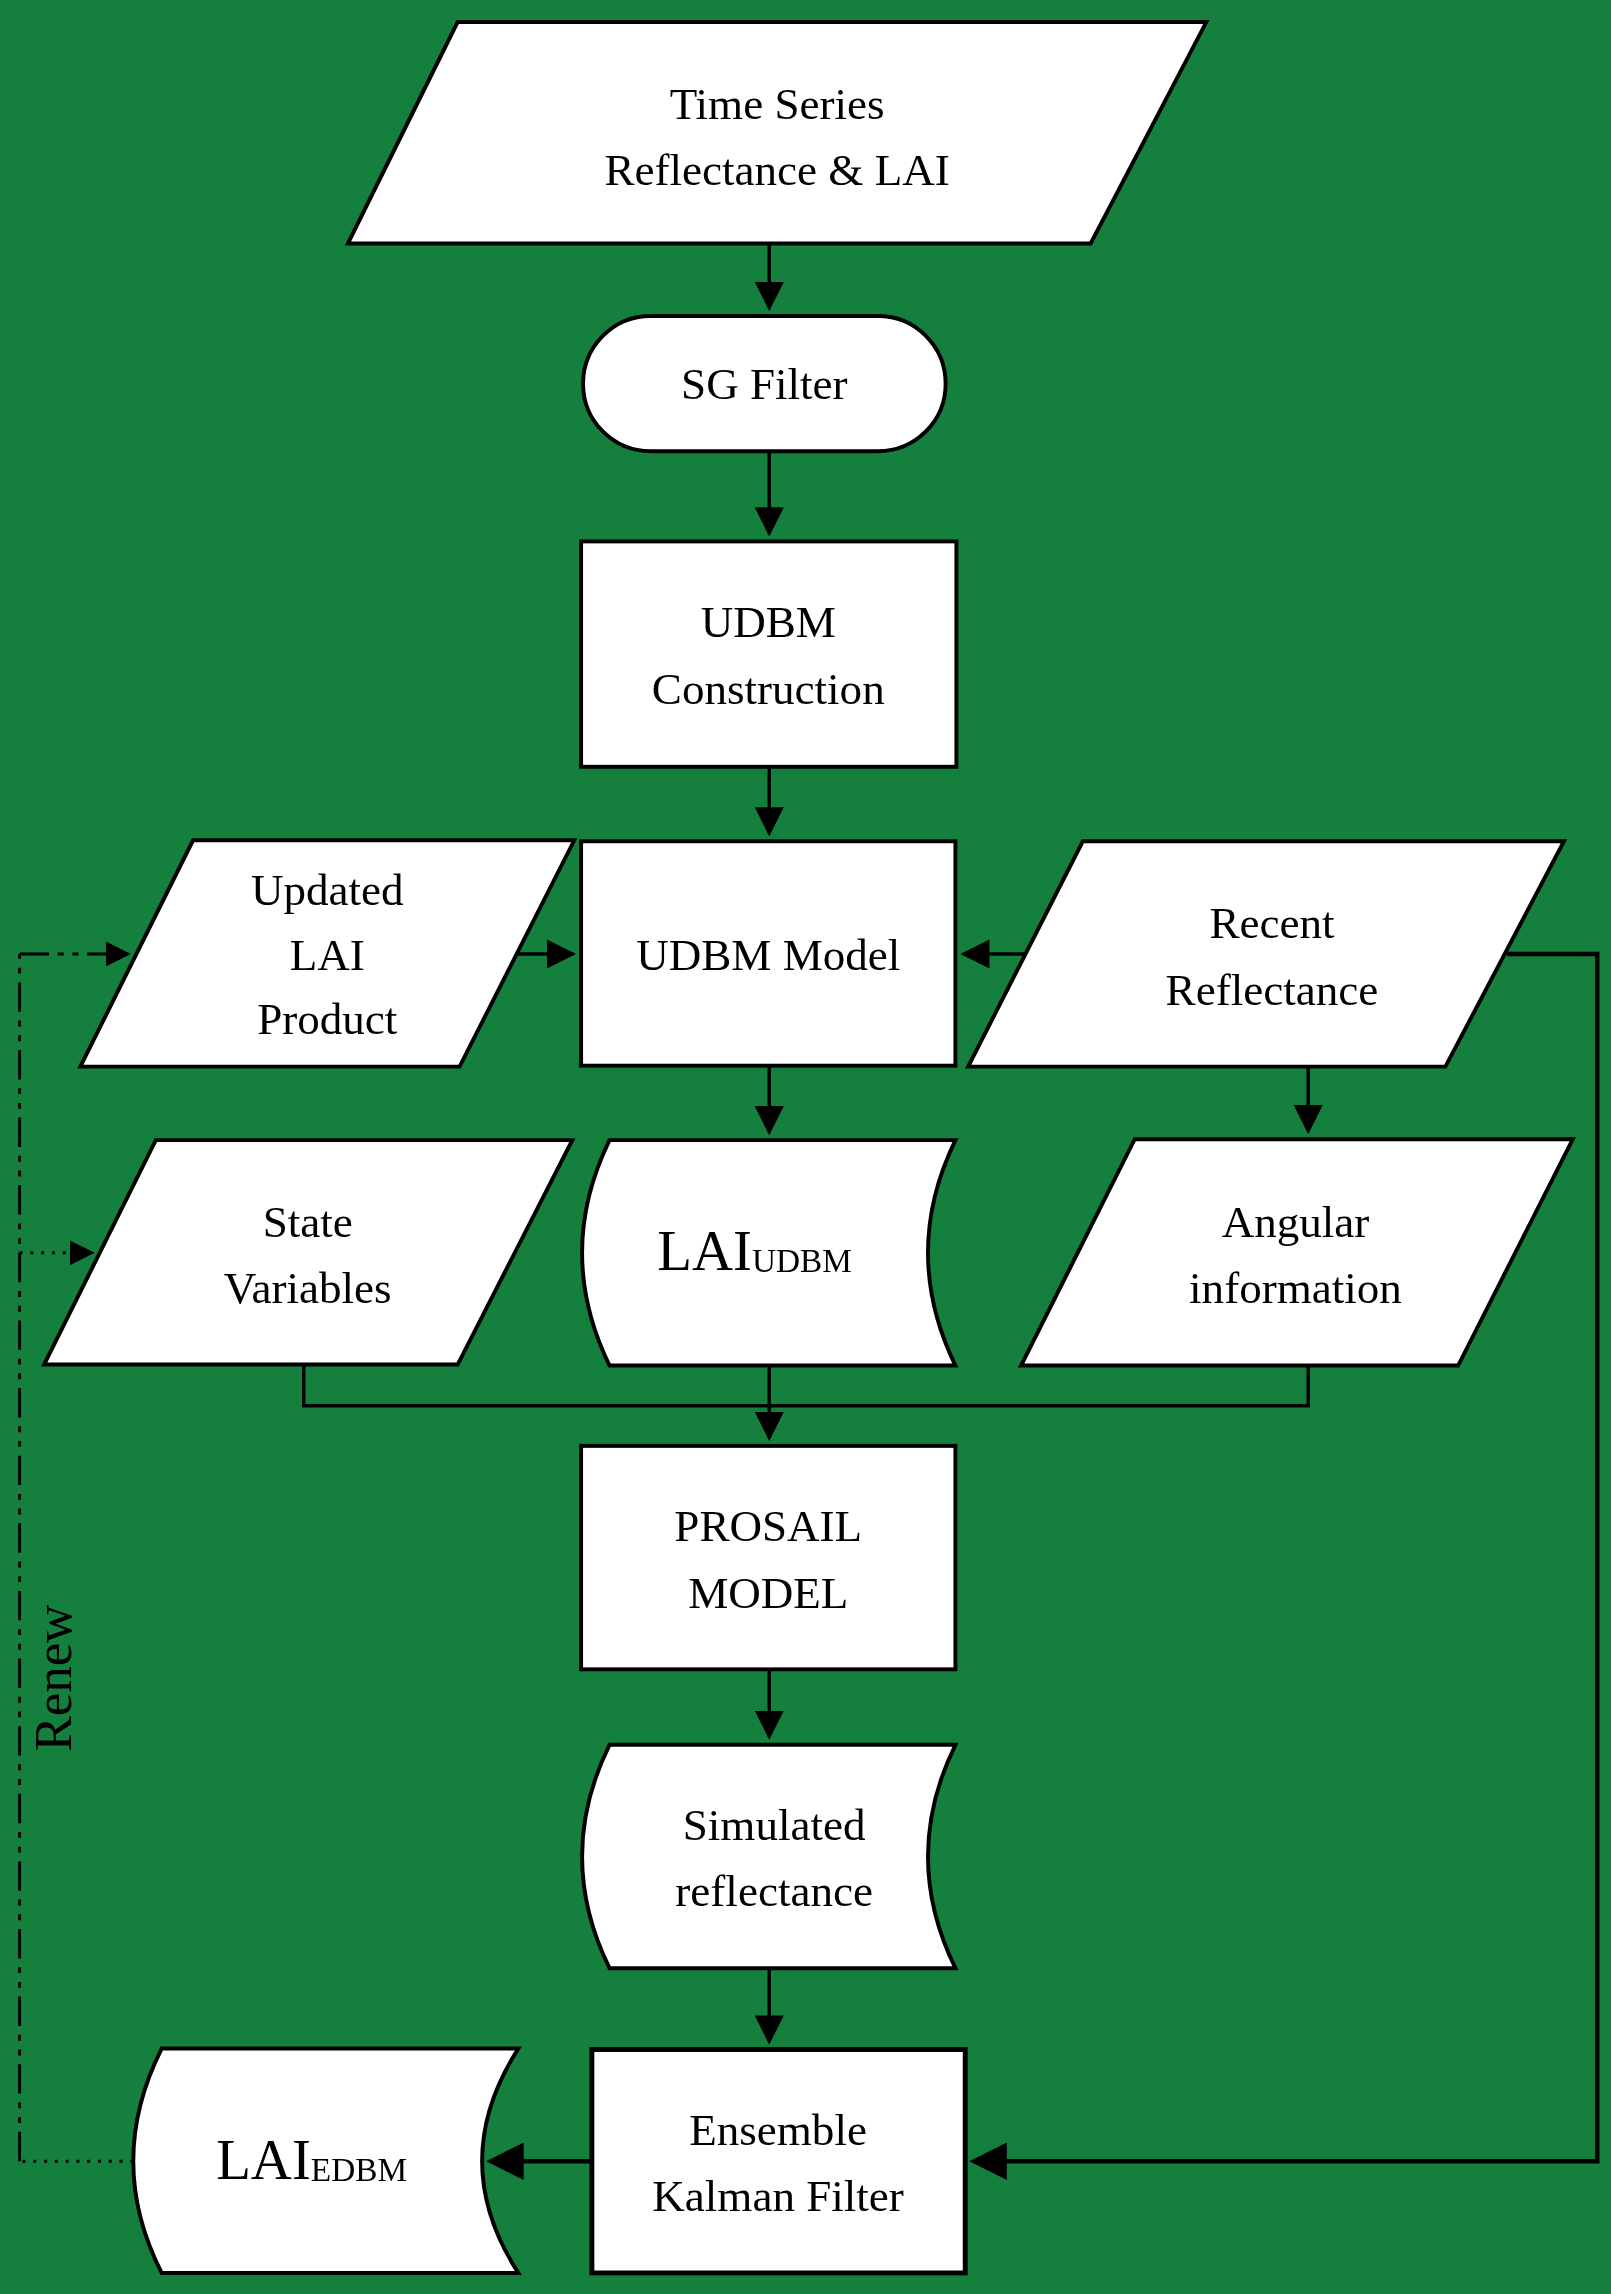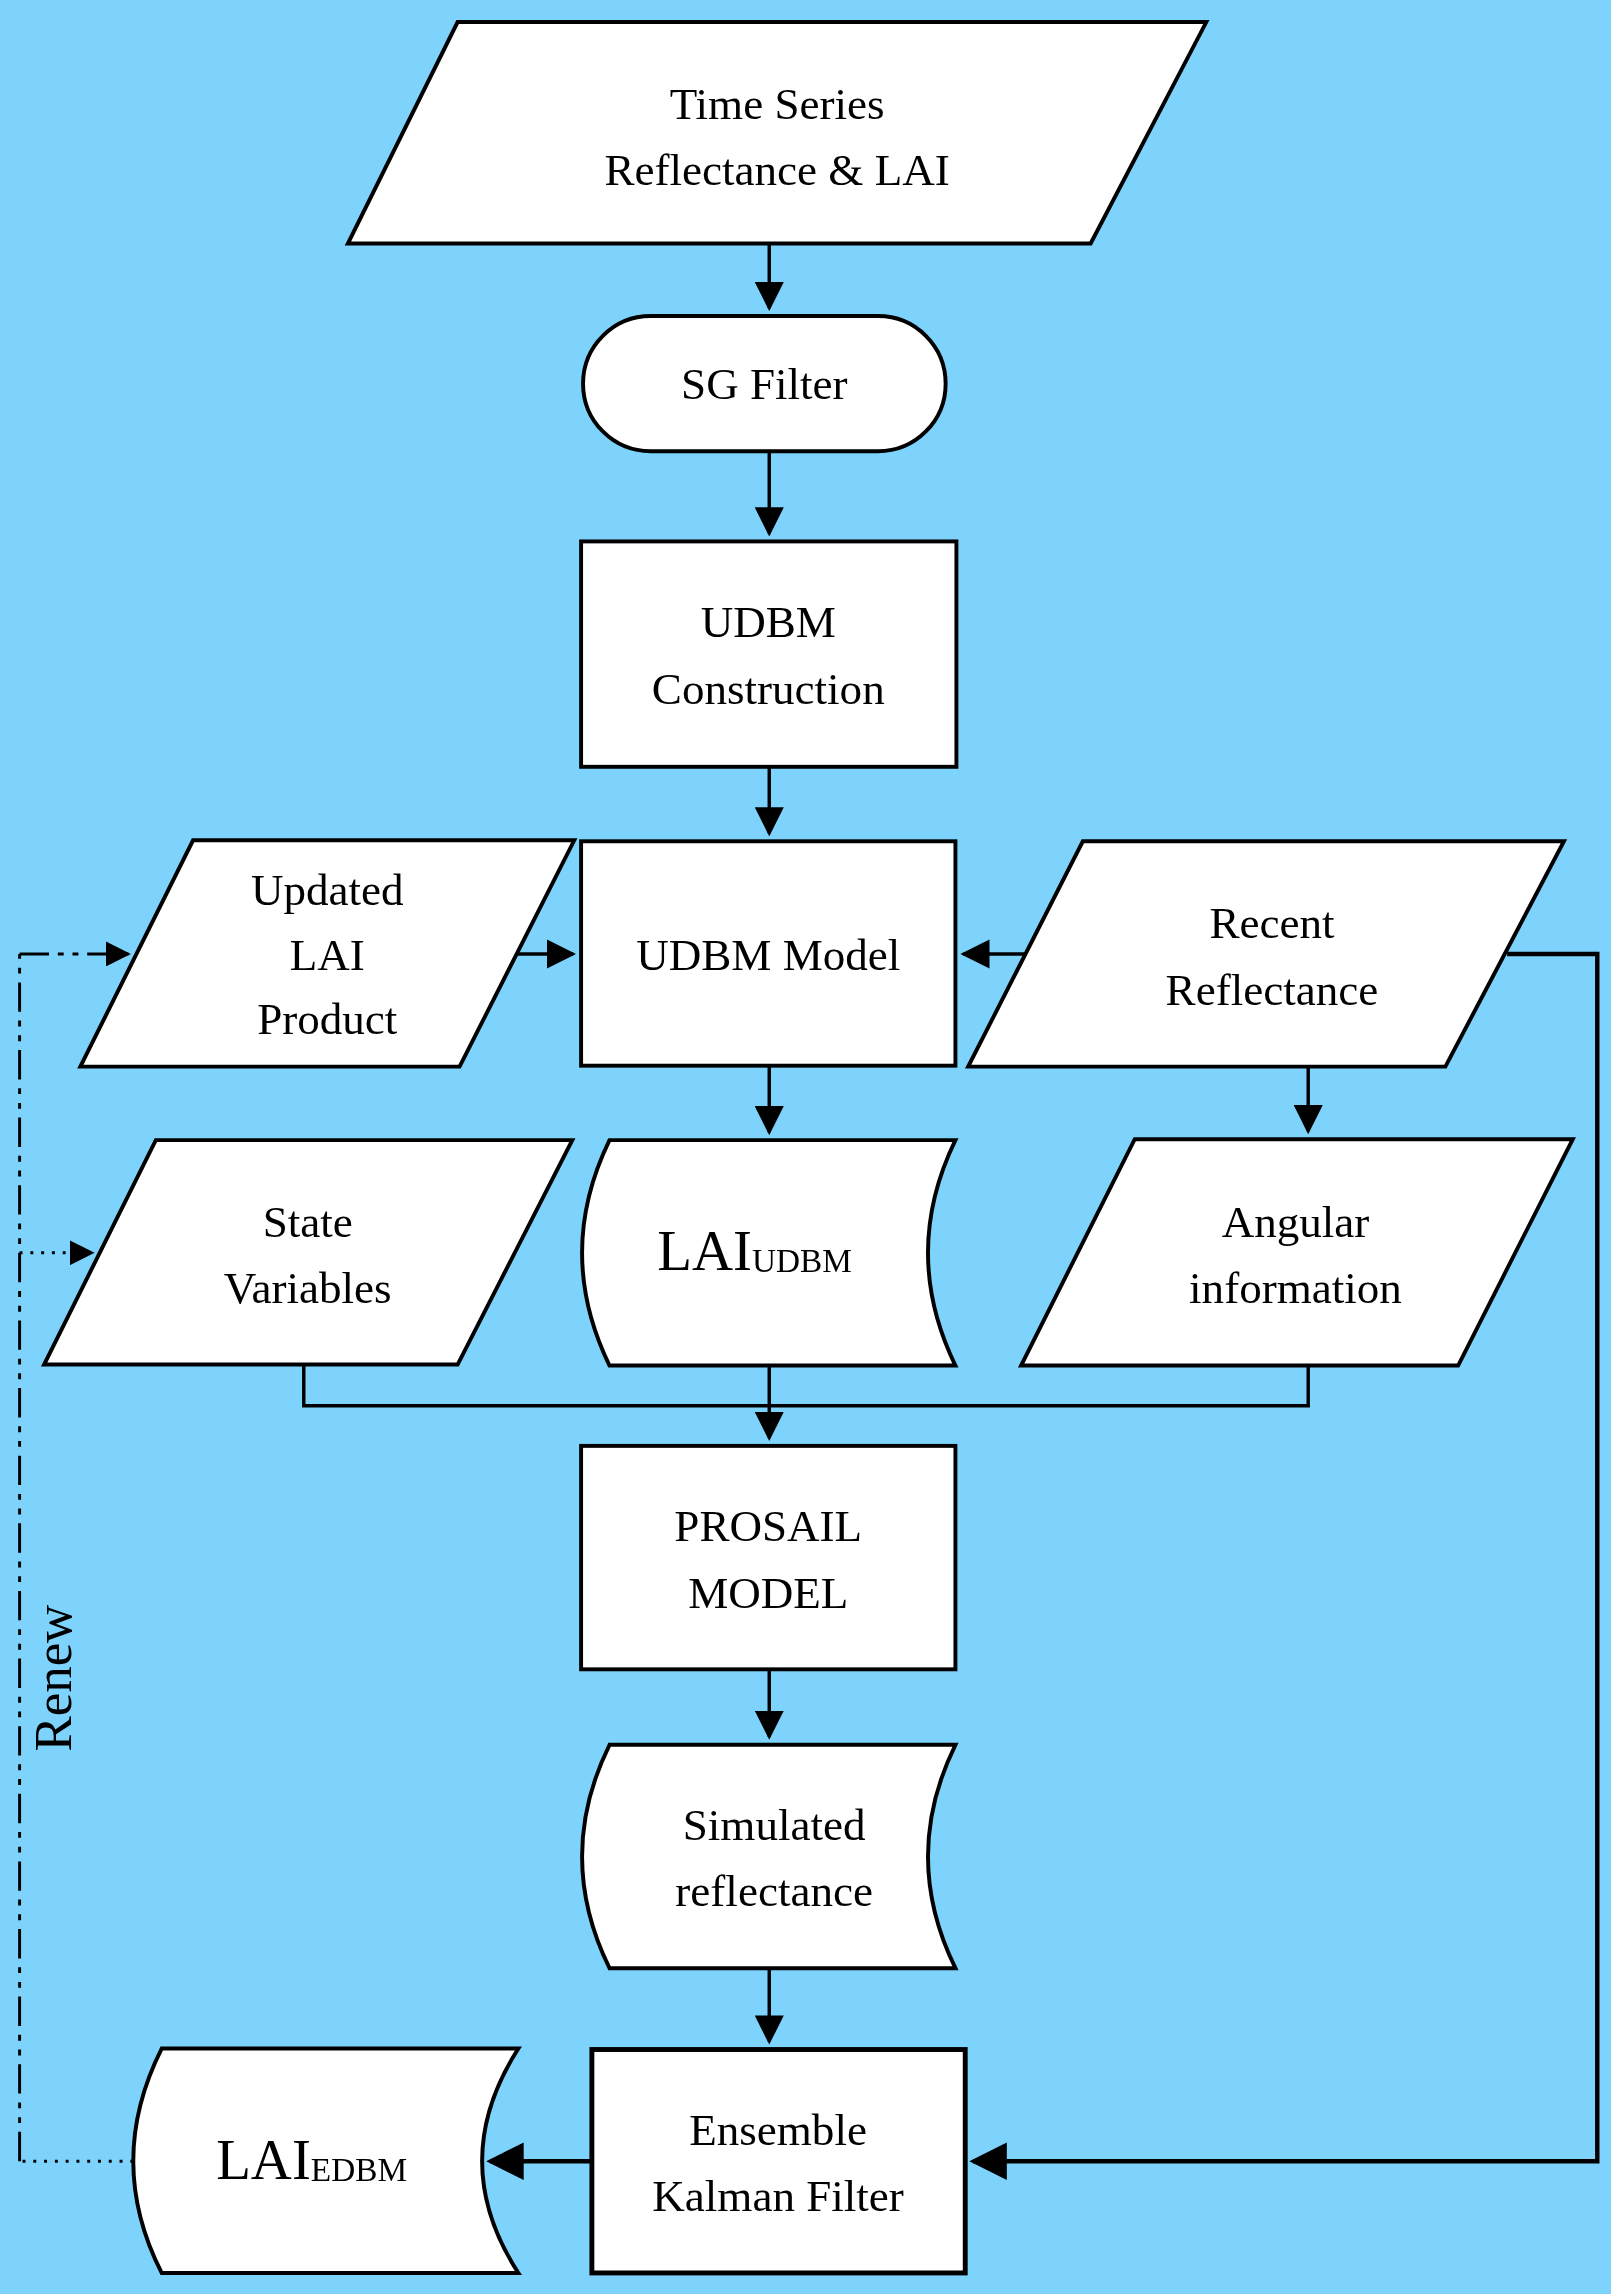--- a/index.html
+++ b/index.html
@@ -1,16 +1,16 @@
 <!DOCTYPE html>
 <html><head>
 <meta charset="utf-8">
 <style>
   html,body{margin:0;padding:0;background:#ffffff;}
-  .page{width:1611px;height:2295px;background:#7dd3fc;position:relative;overflow:hidden;}
+  .page{width:1611px;height:2295px;background:#15803d;position:relative;overflow:hidden;}
   svg{display:block;}
   .shape{fill:#ffffff;stroke:#000000;stroke-width:4;}
   .shape-thick{fill:#ffffff;stroke:#000000;stroke-width:5;}
   .edge{fill:none;stroke:#000000;stroke-width:3.5;}
   .edge-thick{fill:none;stroke:#000000;stroke-width:4.5;}
   .edge-dashdot{fill:none;stroke:#000000;stroke-width:3;stroke-dasharray:30 9 6 9 6 9;}
   .edge-dot{fill:none;stroke:#000000;stroke-width:3;stroke-dasharray:3 8;}
   .lbl{font-family:"Liberation Serif","DejaVu Serif",serif;font-size:46px;fill:#000000;text-anchor:middle;}
   .lbl-big{font-family:"Liberation Serif","DejaVu Serif",serif;font-size:58px;fill:#000000;text-anchor:middle;}
   .lbl-sub{font-family:"Liberation Serif","DejaVu Serif",serif;font-size:34px;fill:#000000;}

